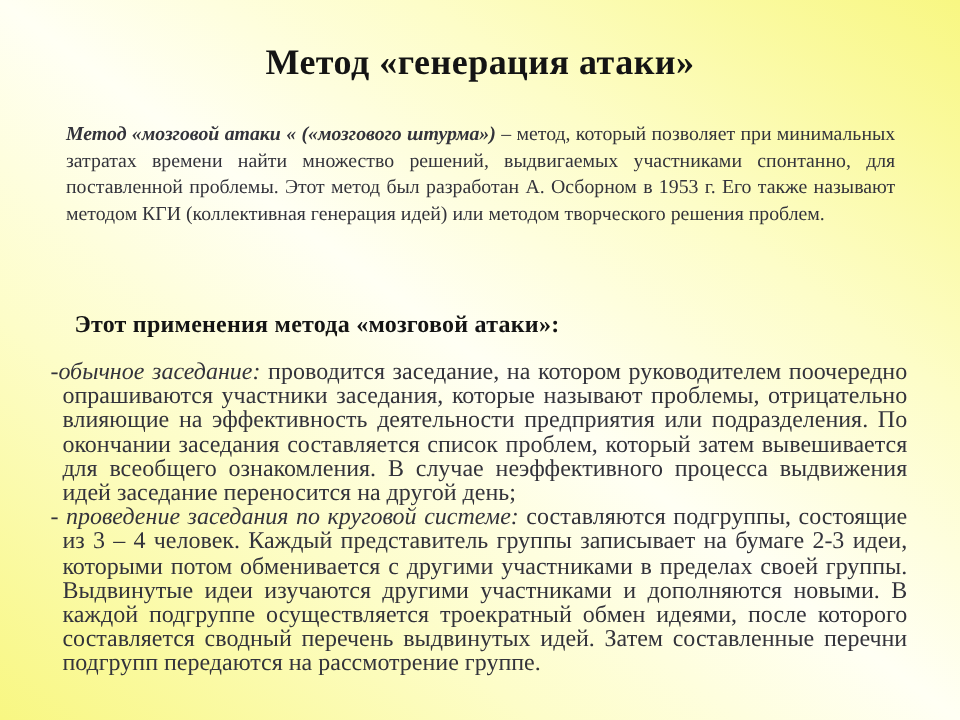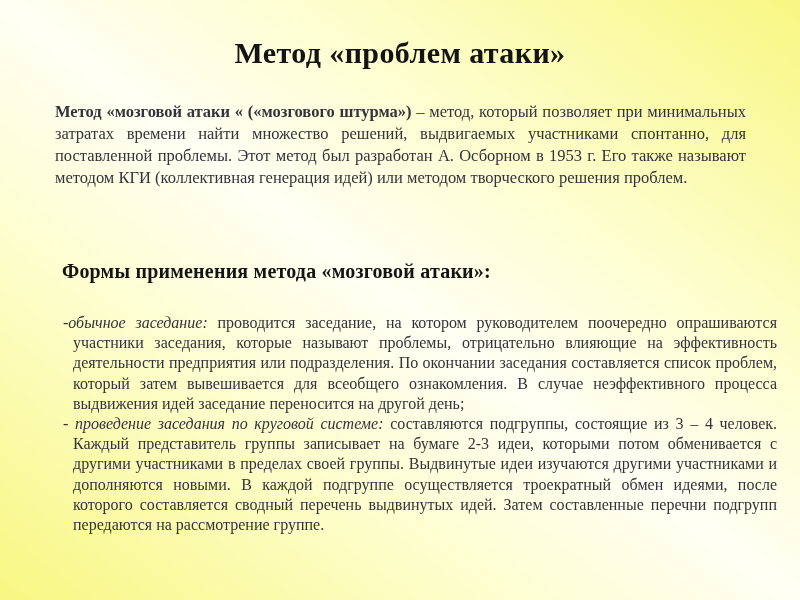--- a/index.html
+++ b/index.html
@@ -16,44 +16,44 @@
     position:absolute;top:36px;left:0;width:100%;
     margin:0;text-align:center;
     font-size:30px;font-weight:bold;color:#141414;
     letter-spacing:.4px;
   }
   .intro{
     position:absolute;left:55px;top:101px;width:691px;
     font-size:16.5px;line-height:22px;text-align:justify;
   }
   .jp{margin:0;}
-  .lead-bi{font-weight:bold;}
+  .lead-bi{font-weight:bold;font-style:italic;}
   .lead-i{font-style:italic;}
   .forms-heading{
     position:absolute;left:62px;top:260px;margin:0;
     font-size:20px;font-weight:bold;color:#141414;
     letter-spacing:.2px;
   }
   .bullets{
-    position:absolute;left:42px;top:313px;width:714px;
-    font-size:16px;line-height:20.2px;text-align:justify;margin-left:21px;
+    position:absolute;left:42px;top:300px;width:714px;
+    font-size:20px;line-height:20.2px;text-align:justify;
   }
   .bullet{margin:0;padding-left:10px;text-indent:-10px;}
 </style>
 </head>
 <body>
 
 <div class="slide">
 
-  <h1 class="title">Метод «проблем атаки»</h1>
+  <h1 class="title">Метод «генерация атаки»</h1>
 
   <div class="intro">
     <p class="jp"><span class="lead-bi">Метод «мозговой атаки « («мозгового штурма»)</span><span> – метод, который позволяет при минимальных затратах времени найти множество решений, выдвигаемых участниками спонтанно, для поставленной проблемы. Этот метод был разработан А. Осборном в 1953 г. Его также называют методом КГИ (коллективная генерация идей) или методом творческого решения проблем.</span></p>
   </div>
 
-  <h2 class="forms-heading">Формы применения метода «мозговой атаки»:</h2>
+  <h2 class="forms-heading">Этот применения метода «мозговой атаки»:</h2>
 
   <div class="bullets">
     <p class="bullet"><span>-</span><span class="lead-i">обычное заседание:</span><span> проводится заседание, на котором руководителем поочередно опрашиваются участники заседания, которые называют проблемы, отрицательно влияющие на эффективность деятельности предприятия или подразделения. По окончании заседания составляется список проблем, который затем вывешивается для всеобщего ознакомления. В случае неэффективного процесса выдвижения идей заседание переносится на другой день;</span></p>
     <p class="bullet"><span>- </span><span class="lead-i">проведение заседания по круговой системе:</span><span> составляются подгруппы, состоящие из 3 – 4 человек. Каждый представитель группы записывает на бумаге 2-3 идеи, которыми потом обменивается с другими участниками в пределах своей группы. Выдвинутые идеи изучаются другими участниками и дополняются новыми. В каждой подгруппе осуществляется троекратный обмен идеями, после которого составляется сводный перечень выдвинутых идей. Затем составленные перечни подгрупп передаются на рассмотрение группе.</span></p>
   </div>
 
 </div>
 
 </body></html>

